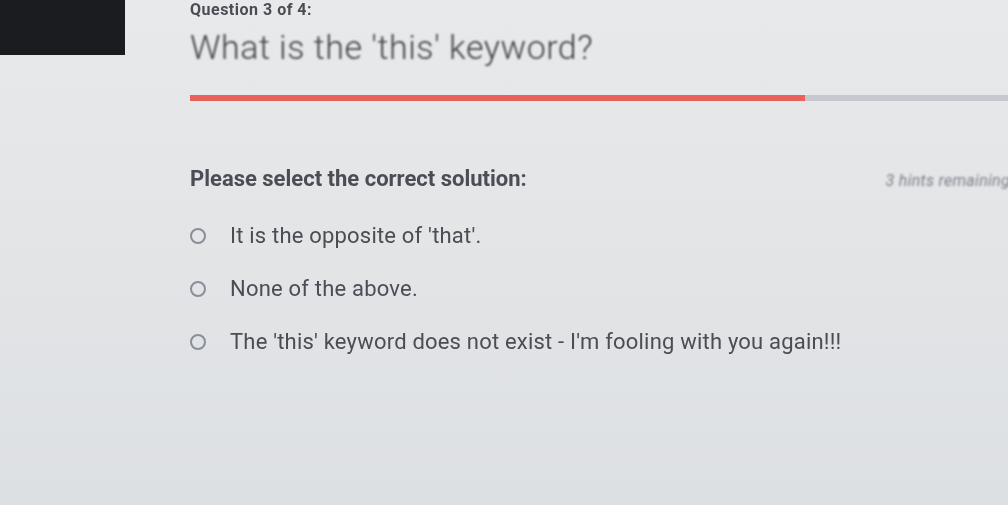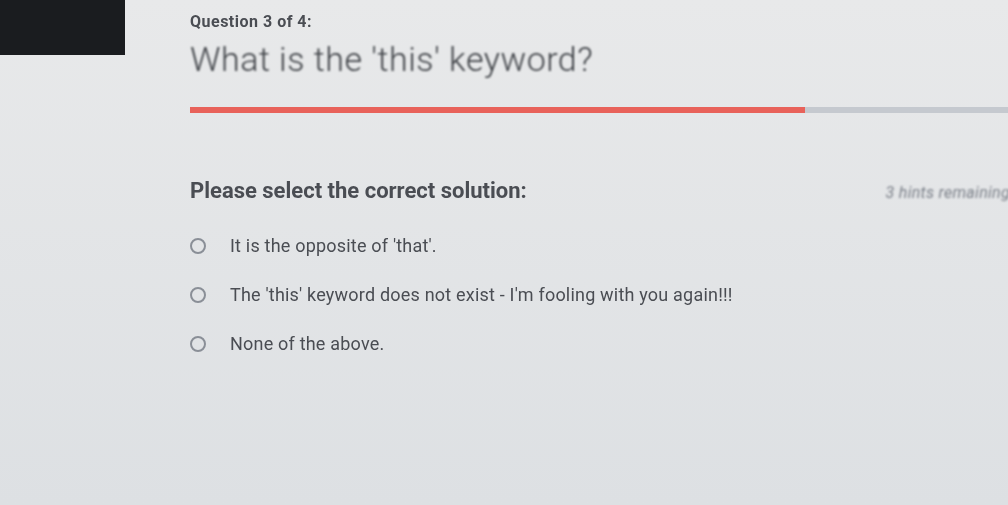--- a/index.html
+++ b/index.html
@@ -25,21 +25,21 @@
       background: #1a1c1f;
     }
     .content {
       padding: 0 0 0 190px;
     }
     .question-counter {
       font-size: 16px;
       font-weight: 700;
       color: #4a4d53;
       letter-spacing: 0.5px;
-      margin-top: 12px;
+      margin-top: 0;
       filter: blur(0.6px);
     }
     .question-title {
       font-size: 34px;
       font-weight: 300;
       color: #3d4045;
       margin-top: 8px;
       letter-spacing: 0.5px;
       filter: blur(0.8px);
     }
@@ -89,21 +89,21 @@
       width: 16px;
       height: 16px;
       border: 2px solid #8a8f97;
       border-radius: 50%;
       margin-right: 24px;
       flex-shrink: 0;
       background: transparent;
       filter: blur(0.5px);
     }
     .option-label {
-      font-size: 18px;
+      font-size: 22px;
       color: #4a4d53;
       filter: blur(0.7px);
       letter-spacing: 0.2px;
     }
   </style>
 </head>
 <body>
 
 <div class="dark-panel"></div>
 
@@ -120,20 +120,20 @@
     <div class="hints">3 hints remaining</div>
   </div>
 
   <div class="options">
     <div class="option-row">
       <div class="radio"></div>
       <div class="option-label">It is the opposite of 'that'.</div>
     </div>
     <div class="option-row">
       <div class="radio"></div>
-      <div class="option-label">The 'this' keyword does not exist - I'm fooling with you again!!!</div>
+      <div class="option-label">None of the above.</div>
     </div>
     <div class="option-row">
       <div class="radio"></div>
-      <div class="option-label">None of the above.</div>
+      <div class="option-label">The 'this' keyword does not exist - I'm fooling with you again!!!</div>
     </div>
   </div>
 </div>
 
 </body></html>

